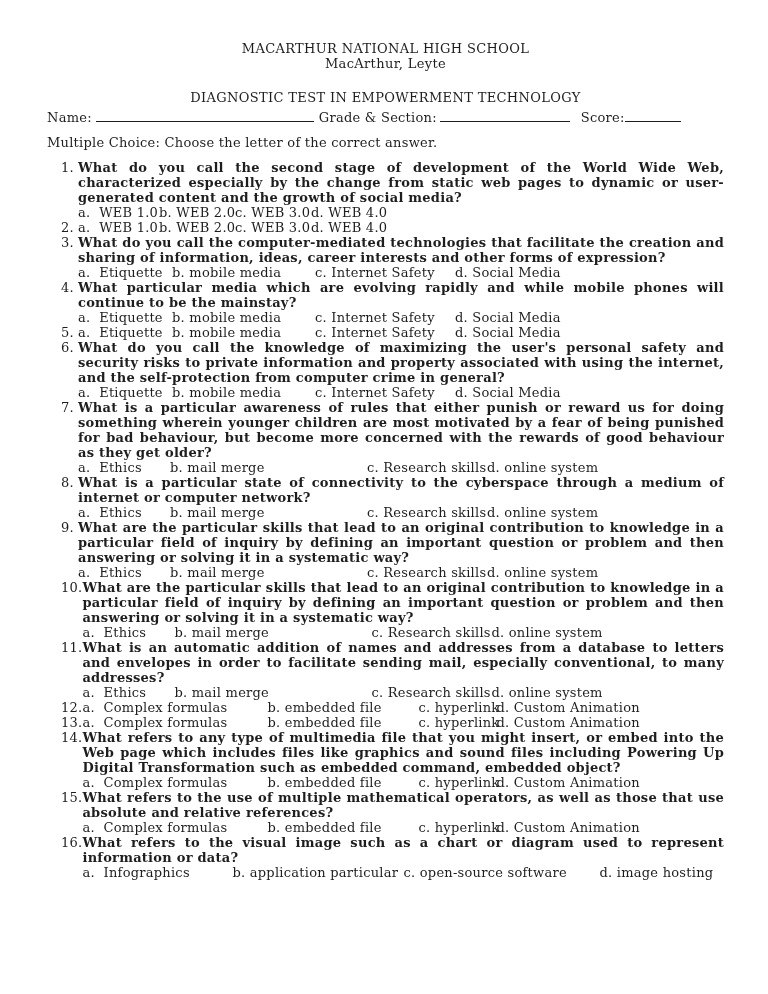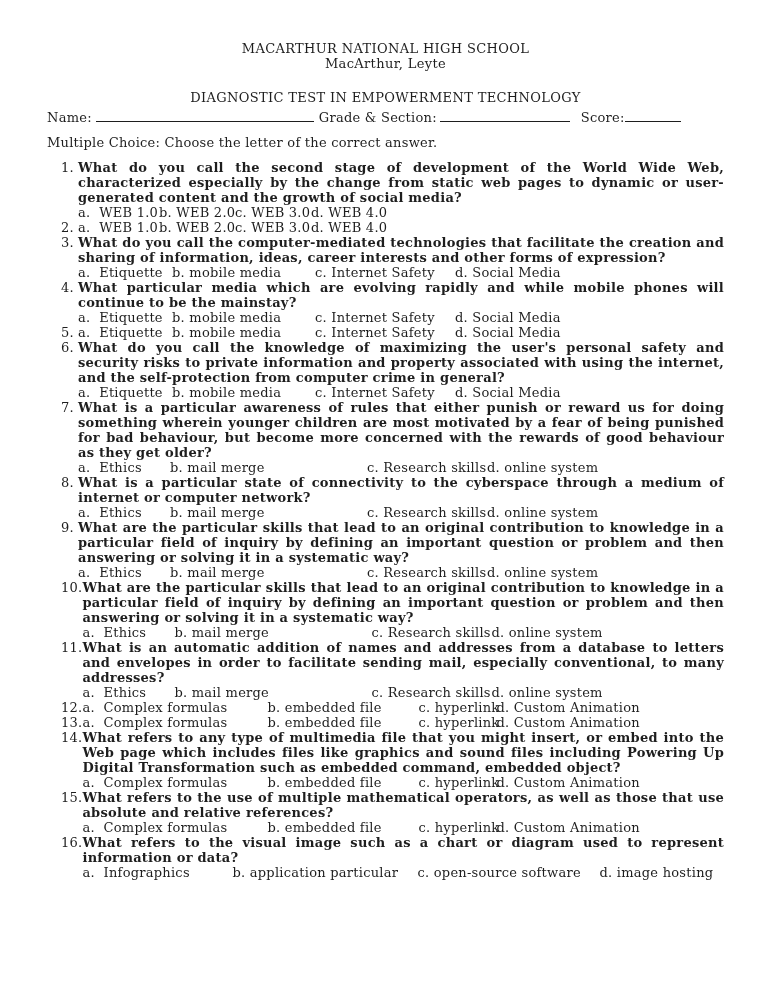--- a/index.html
+++ b/index.html
@@ -148,17 +148,17 @@
         <div class="q-num">15.</div>
         <div class="q-body">
           <div class="q-text">What refers to the use of multiple mathematical operators, as well as those that use absolute and relative references?</div>
           <div class="q-choices"><span class="choice" style="left: 0px;">a.  Complex formulas</span><span class="choice" style="left: 185px;">b. embedded file</span><span class="choice" style="left: 336px;">c. hyperlink</span><span class="choice" style="left: 414px;">d. Custom Animation</span></div>
         </div>
       </div>
       <div class="q">
         <div class="q-num">16.</div>
         <div class="q-body">
           <div class="q-text">What refers to the visual image such as a chart or diagram used to represent information or data?</div>
-          <div class="q-choices"><span class="choice" style="left: 0px;">a.  Infographics</span><span class="choice" style="left: 150px;">b. application particular</span><span class="choice" style="left: 335px;">c. open-source software</span><span class="choice" style="left: 517px;">d. image hosting</span></div>
+          <div class="q-choices"><span class="choice" style="left: 0px;">a.  Infographics</span><span class="choice" style="left: 150px;">b. application particular</span><span class="choice" style="left: 321px;">c. open-source software</span><span class="choice" style="left: 517px;">d. image hosting</span></div>
         </div>
       </div>
     </div>
 </div>
 
 </body></html>

